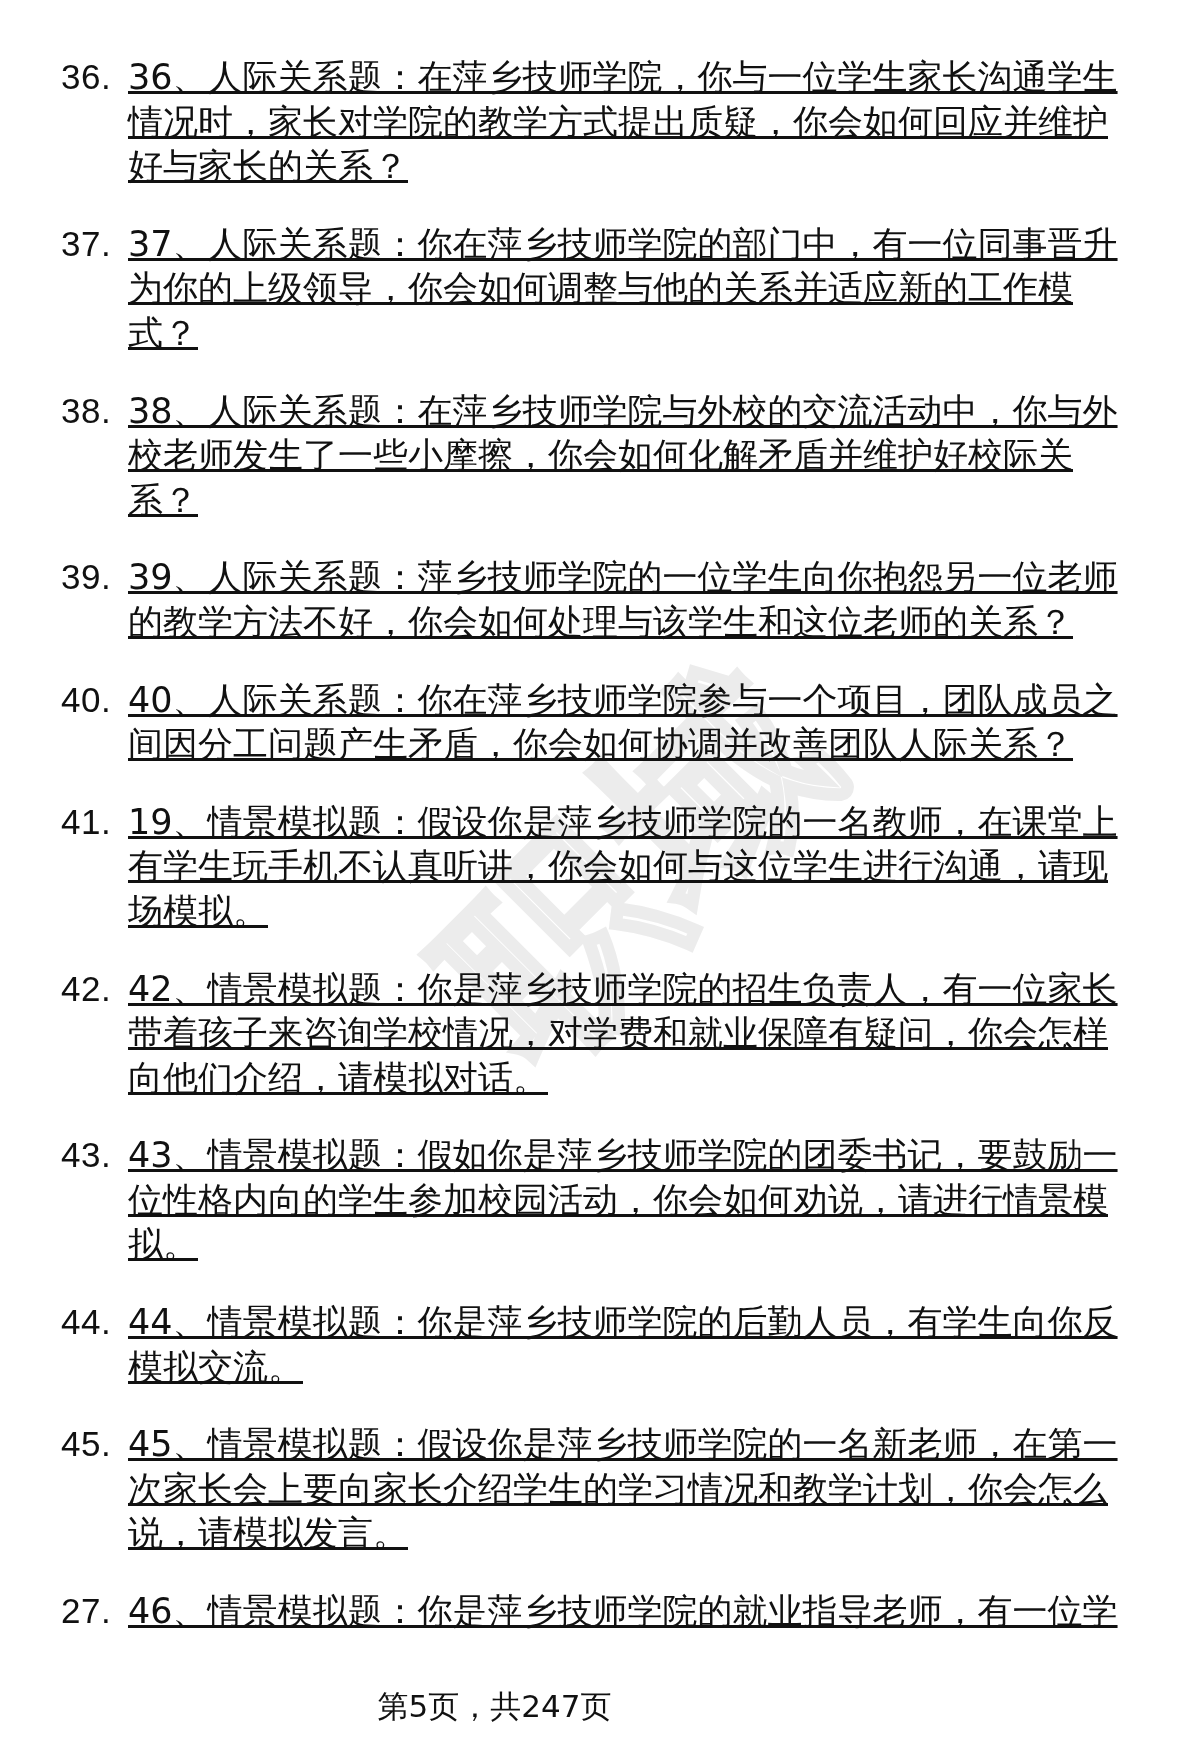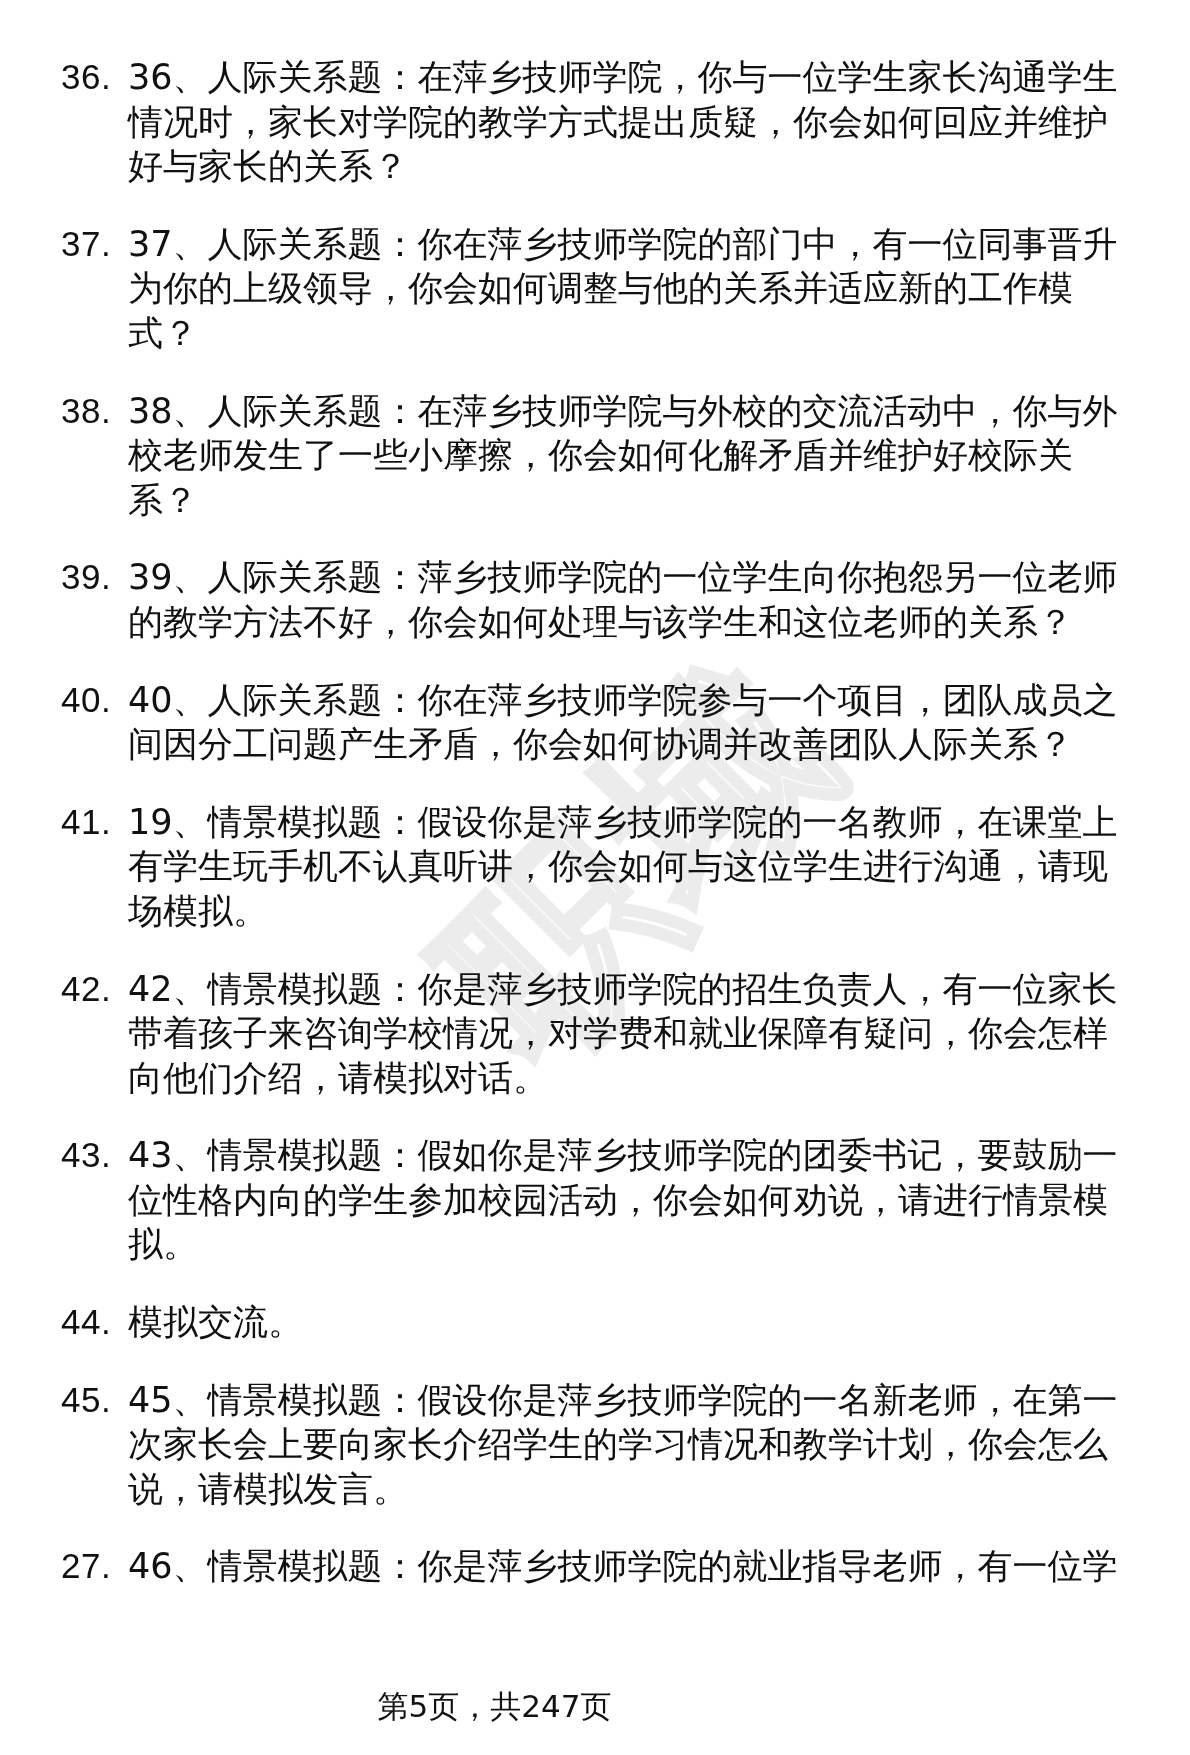--- a/index.html
+++ b/index.html
@@ -60,20 +60,21 @@
     }
     .item-body {
       margin-left: 128px;
       width: 1030px;
       font-size: 35px;
       line-height: 44.6px;
     }
     .item-line {
       display: block;
       white-space: nowrap;
+      text-decoration: underline;
     }
     .footer {
       position: absolute;
       left: 0;
       top: 1686px;
       width: 989px;
       text-align: center;
       font-size: 31px;
       line-height: 40px;
       z-index: 1;
@@ -153,20 +154,21 @@
     <div class="item-body">
       <span class="item-line">43、情景模拟题：假如你是萍乡技师学院的团委书记，要鼓励一</span>
       <span class="item-line">位性格内向的学生参加校园活动，你会如何劝说，请进行情景模</span>
       <span class="item-line">拟。</span>
     </div>
   </div>
 
   <div class="item">
     <span class="item-num">44.</span>
     <div class="item-body">
+      <span class="item-line">44、情景模拟题：你是萍乡技师学院的后勤人员，有学生向你反</span>
       <span class="item-line">模拟交流。</span>
     </div>
   </div>
 
   <div class="item">
     <span class="item-num">45.</span>
     <div class="item-body">
       <span class="item-line">45、情景模拟题：假设你是萍乡技师学院的一名新老师，在第一</span>
       <span class="item-line">次家长会上要向家长介绍学生的学习情况和教学计划，你会怎么</span>
       <span class="item-line">说，请模拟发言。</span>

